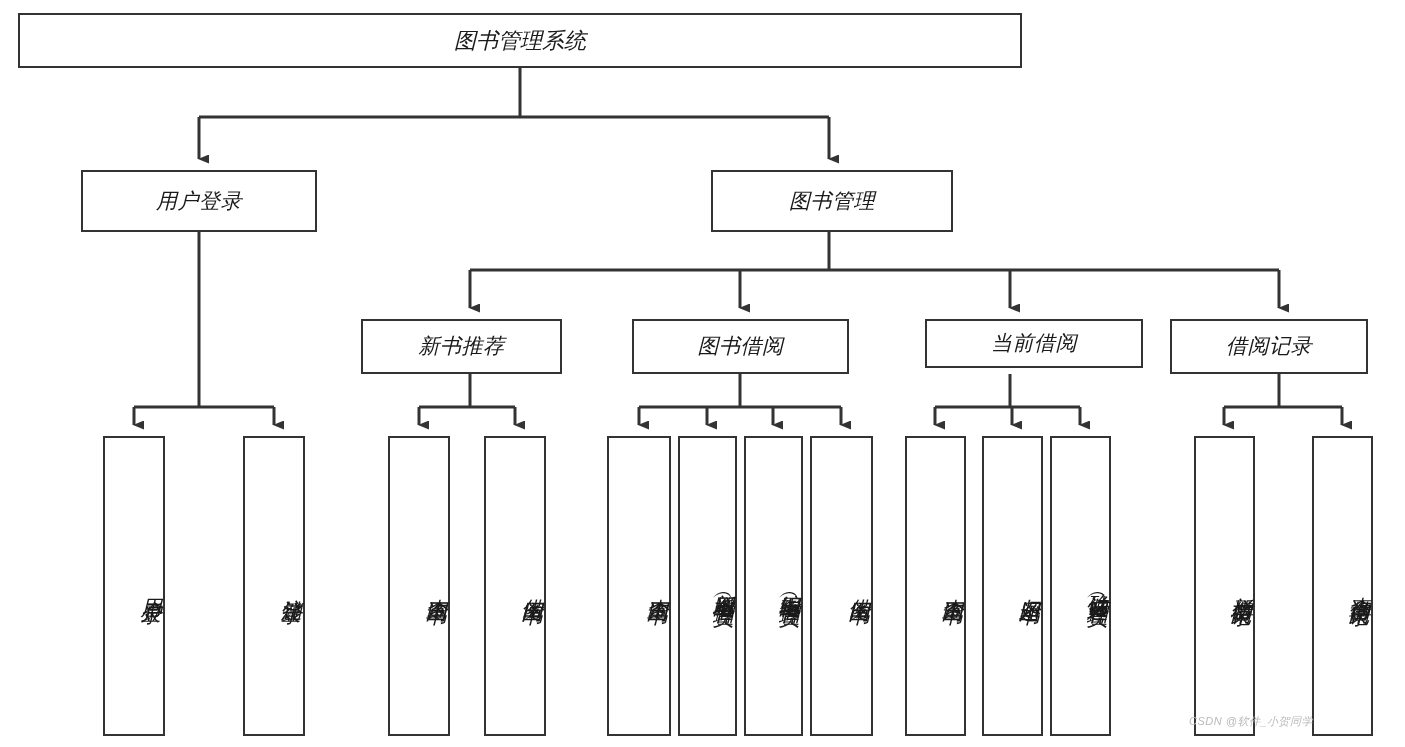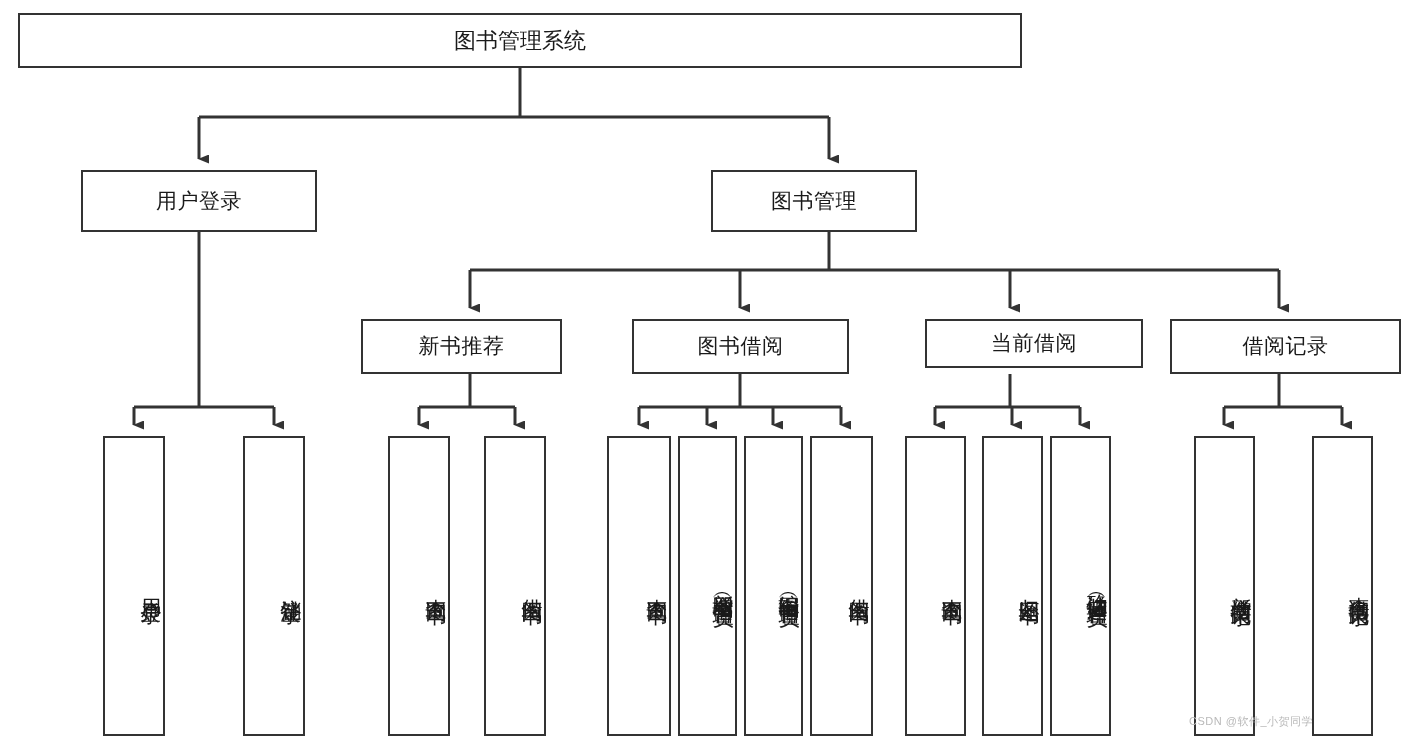--- a/index.html
+++ b/index.html
@@ -10,20 +10,21 @@
   }
   body {
     font-family: "Liberation Sans", "DejaVu Sans", sans-serif;
   }
   #diagram-root {
     position: relative;
     width: 1405px;
     height: 747px;
     background: #ffffff;
     overflow: hidden;
+    font-style: italic;
   }
   #edge-layer {
     position: absolute;
     left: 0;
     top: 0;
     width: 1405px;
     height: 747px;
     pointer-events: none;
   }
   .node {
@@ -117,35 +118,35 @@
   </svg>
 
   <div class="node root" style="left: 18px; top: 13px; width: 1004px; height: 55px;">
     <span>图书管理系统</span>
   </div>
 
   <div id="level2-layer">
       <div class="node horiz" style="left: 81px; top: 170px; width: 236px; height: 62px;">
         <span class="">用户登录</span>
       </div>
-      <div class="node horiz" style="left: 711px; top: 170px; width: 206px; height: 62px;">
+      <div class="node horiz" style="left: 711px; top: 170px; width: 242px; height: 62px;">
         <span class="">图书管理</span>
       </div>
     </div>
   <div id="level3-layer">
       <div class="node horiz" style="left: 361px; top: 319px; width: 201px; height: 55px;">
         <span class="">新书推荐</span>
       </div>
       <div class="node horiz" style="left: 632px; top: 319px; width: 217px; height: 55px; text-align: center;">
         <span class="">图书借阅</span>
       </div>
       <div class="node horiz" style="left: 901px; top: 319px; width: 218px; height: 49px; margin-left: 24px;">
         <span class="">当前借阅</span>
       </div>
-      <div class="node horiz" style="left: 1170px; top: 319px; width: 231px; height: 55px;">
+      <div class="node horiz" style="left: 1170px; top: 319px; width: 198px; height: 55px;">
         <span class="">借阅记录</span>
       </div>
     </div>
   <div id="leaf-layer">
       <div class="node vert" style="left: 103px; top: 436px; width: 62px; height: 300px;">
         <span class="vlabel">用户登录</span>
       </div>
       <div class="node vert" style="left: 243px; top: 436px; width: 62px; height: 300px;">
         <span class="vlabel">注销登录</span>
       </div>

